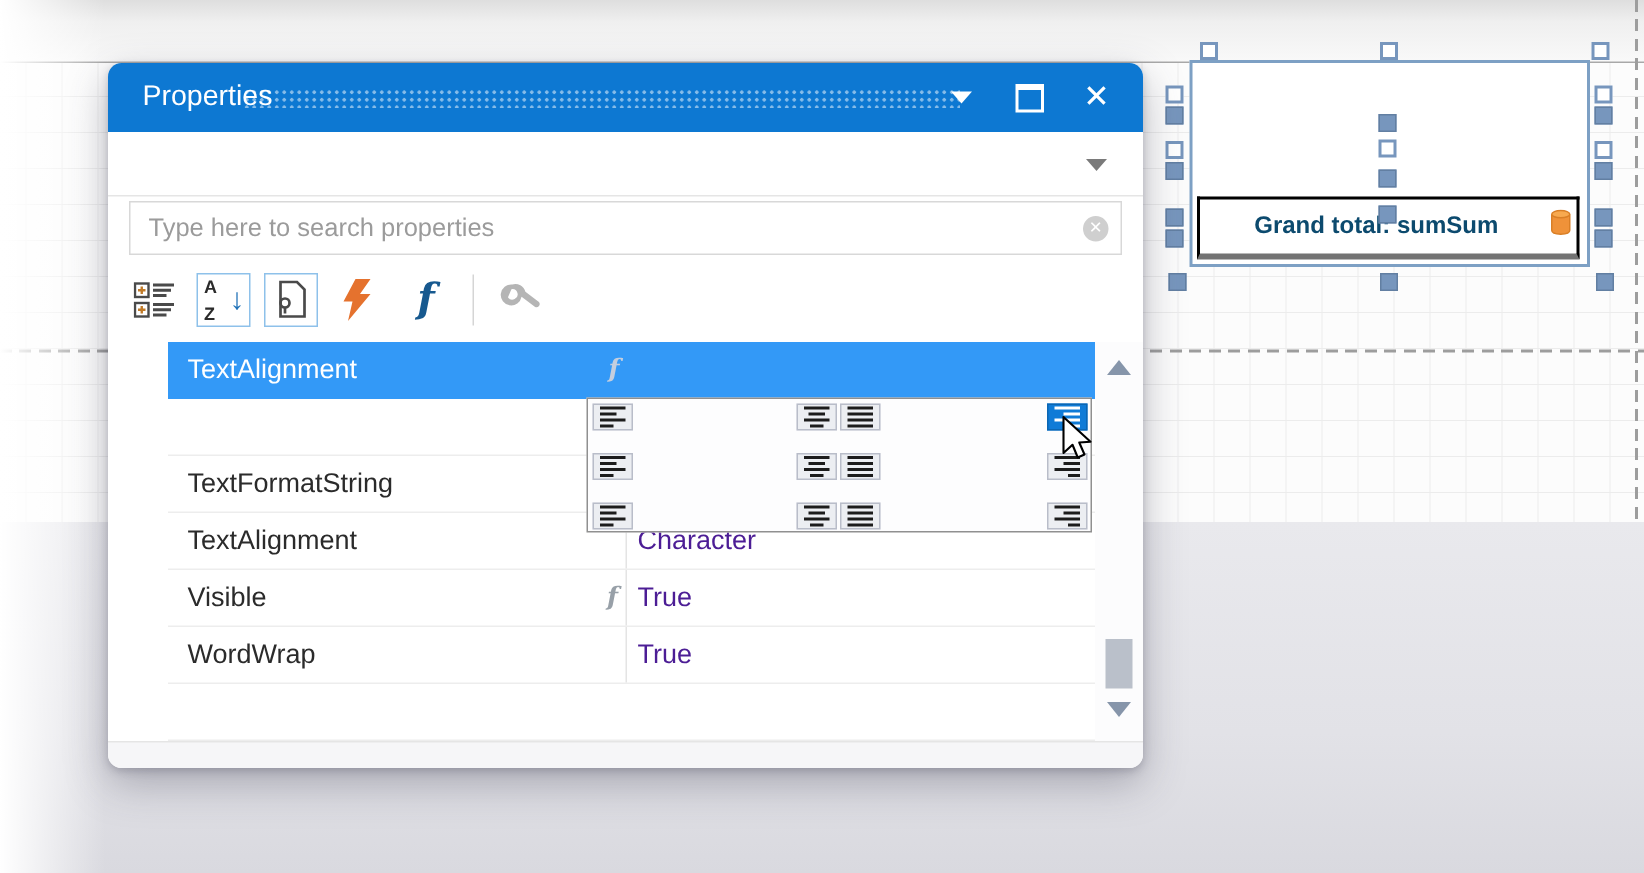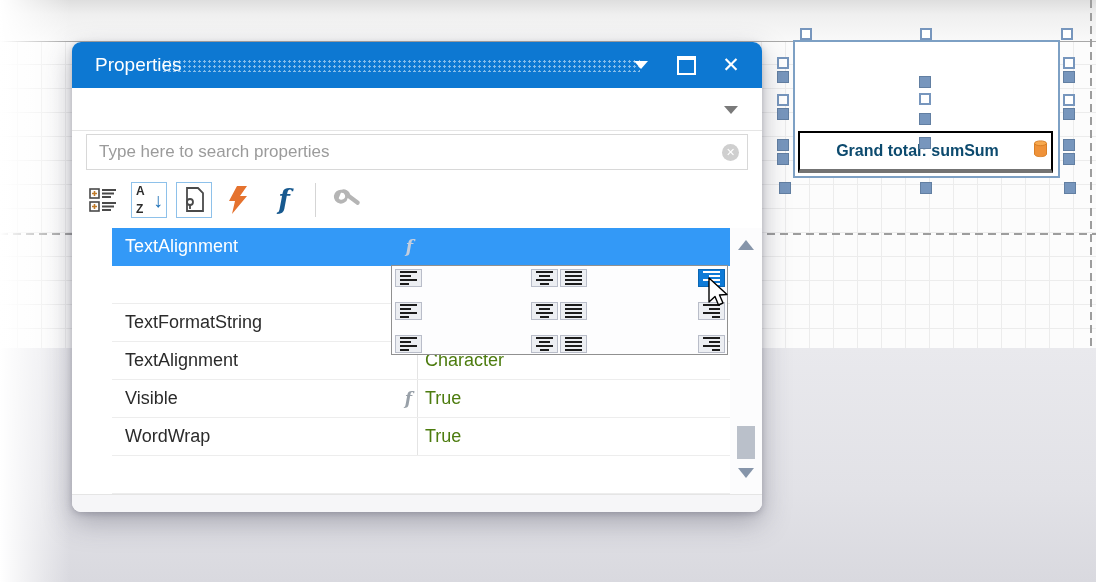--- a/index.html
+++ b/index.html
@@ -80,21 +80,21 @@
   .fico-tb{font-family:"DejaVu Serif","Liberation Serif",serif;font-style:italic;font-weight:bold;
     font-size:27px;color:#17598f;line-height:30px;}
   .tsep{width:1px;height:34px;background:#d5d5d5;margin:0 4px;}
 
   
   .grid{position:absolute;left:0;top:186px;width:100%;height:266px;background:#fff;}
   .prow{position:absolute;left:12px;width:646px;height:38px;border-bottom:1px solid #ededed;box-sizing:border-box;margin-left:28px;}
   .pname{position:absolute;left:0;top:0;width:306px;height:100%;box-sizing:border-box;
     border-right:1px solid #e4e4e4;font-size:18px;color:#2b2b2b;line-height:37px;padding-left:13px;
     overflow:hidden;white-space:nowrap;}
-  .pval{position:absolute;left:306px;top:0;width:340px;height:100%;font-size:18px;color:#4d7c0f;
+  .pval{position:absolute;left:306px;top:0;width:340px;height:100%;font-size:18px;color:#4c1d95;
     line-height:37px;padding-left:7px;box-sizing:border-box;}
   .prow.sel{background:#3399f7;border-bottom:0;}
   .prow.sel .pname{color:#fff;border-right:0;}
   .prow.dis .pname{color:#9aa1a8;}
   .fexp{position:absolute;right:5px;top:8px;font-family:"DejaVu Serif","Liberation Serif",serif;
     font-style:italic;font-weight:bold;font-size:17px;color:#98a0a8;line-height:20px;}
   .editor{position:absolute;left:306px;top:5px;width:340px;height:31px;background:#fff;}
   .editor .etext{position:absolute;left:7px;top:0;line-height:30px;font-size:18px;font-weight:bold;color:#141414;}
   .drop-btn{position:absolute;right:4px;top:0px;width:31px;height:29px;background:#fdfdfd;
     border:1px solid #ababab;border-radius:2px;box-sizing:border-box;}

